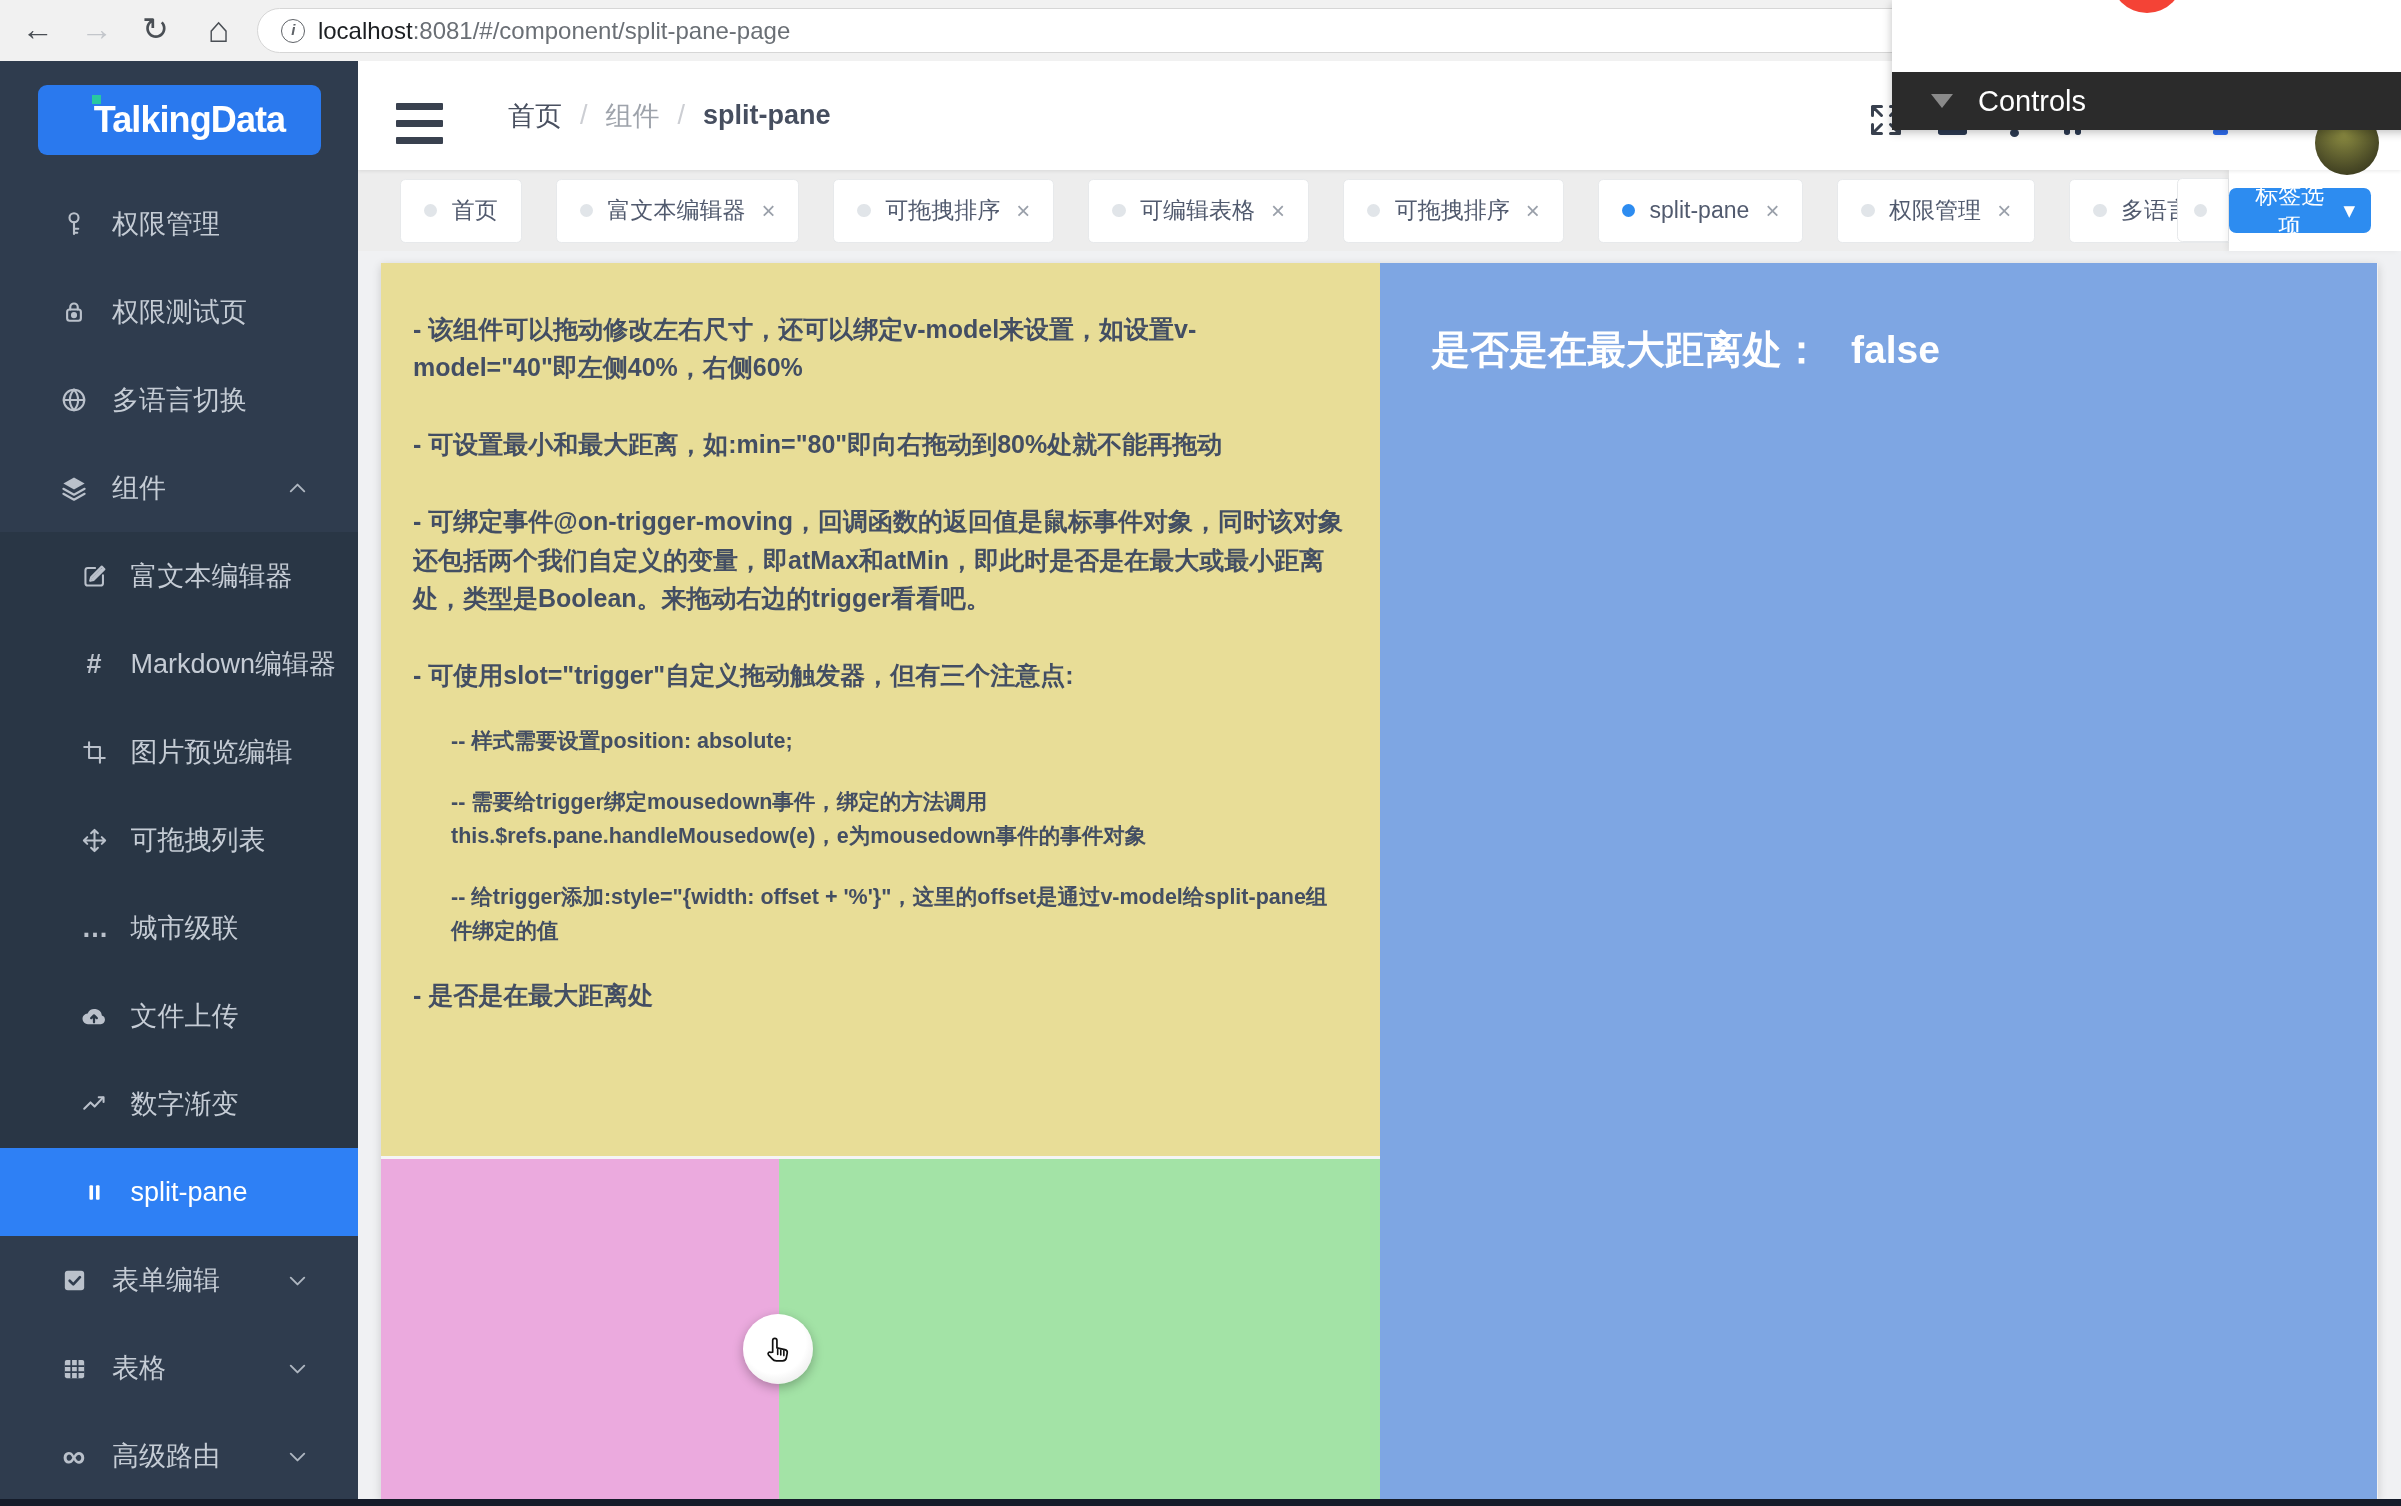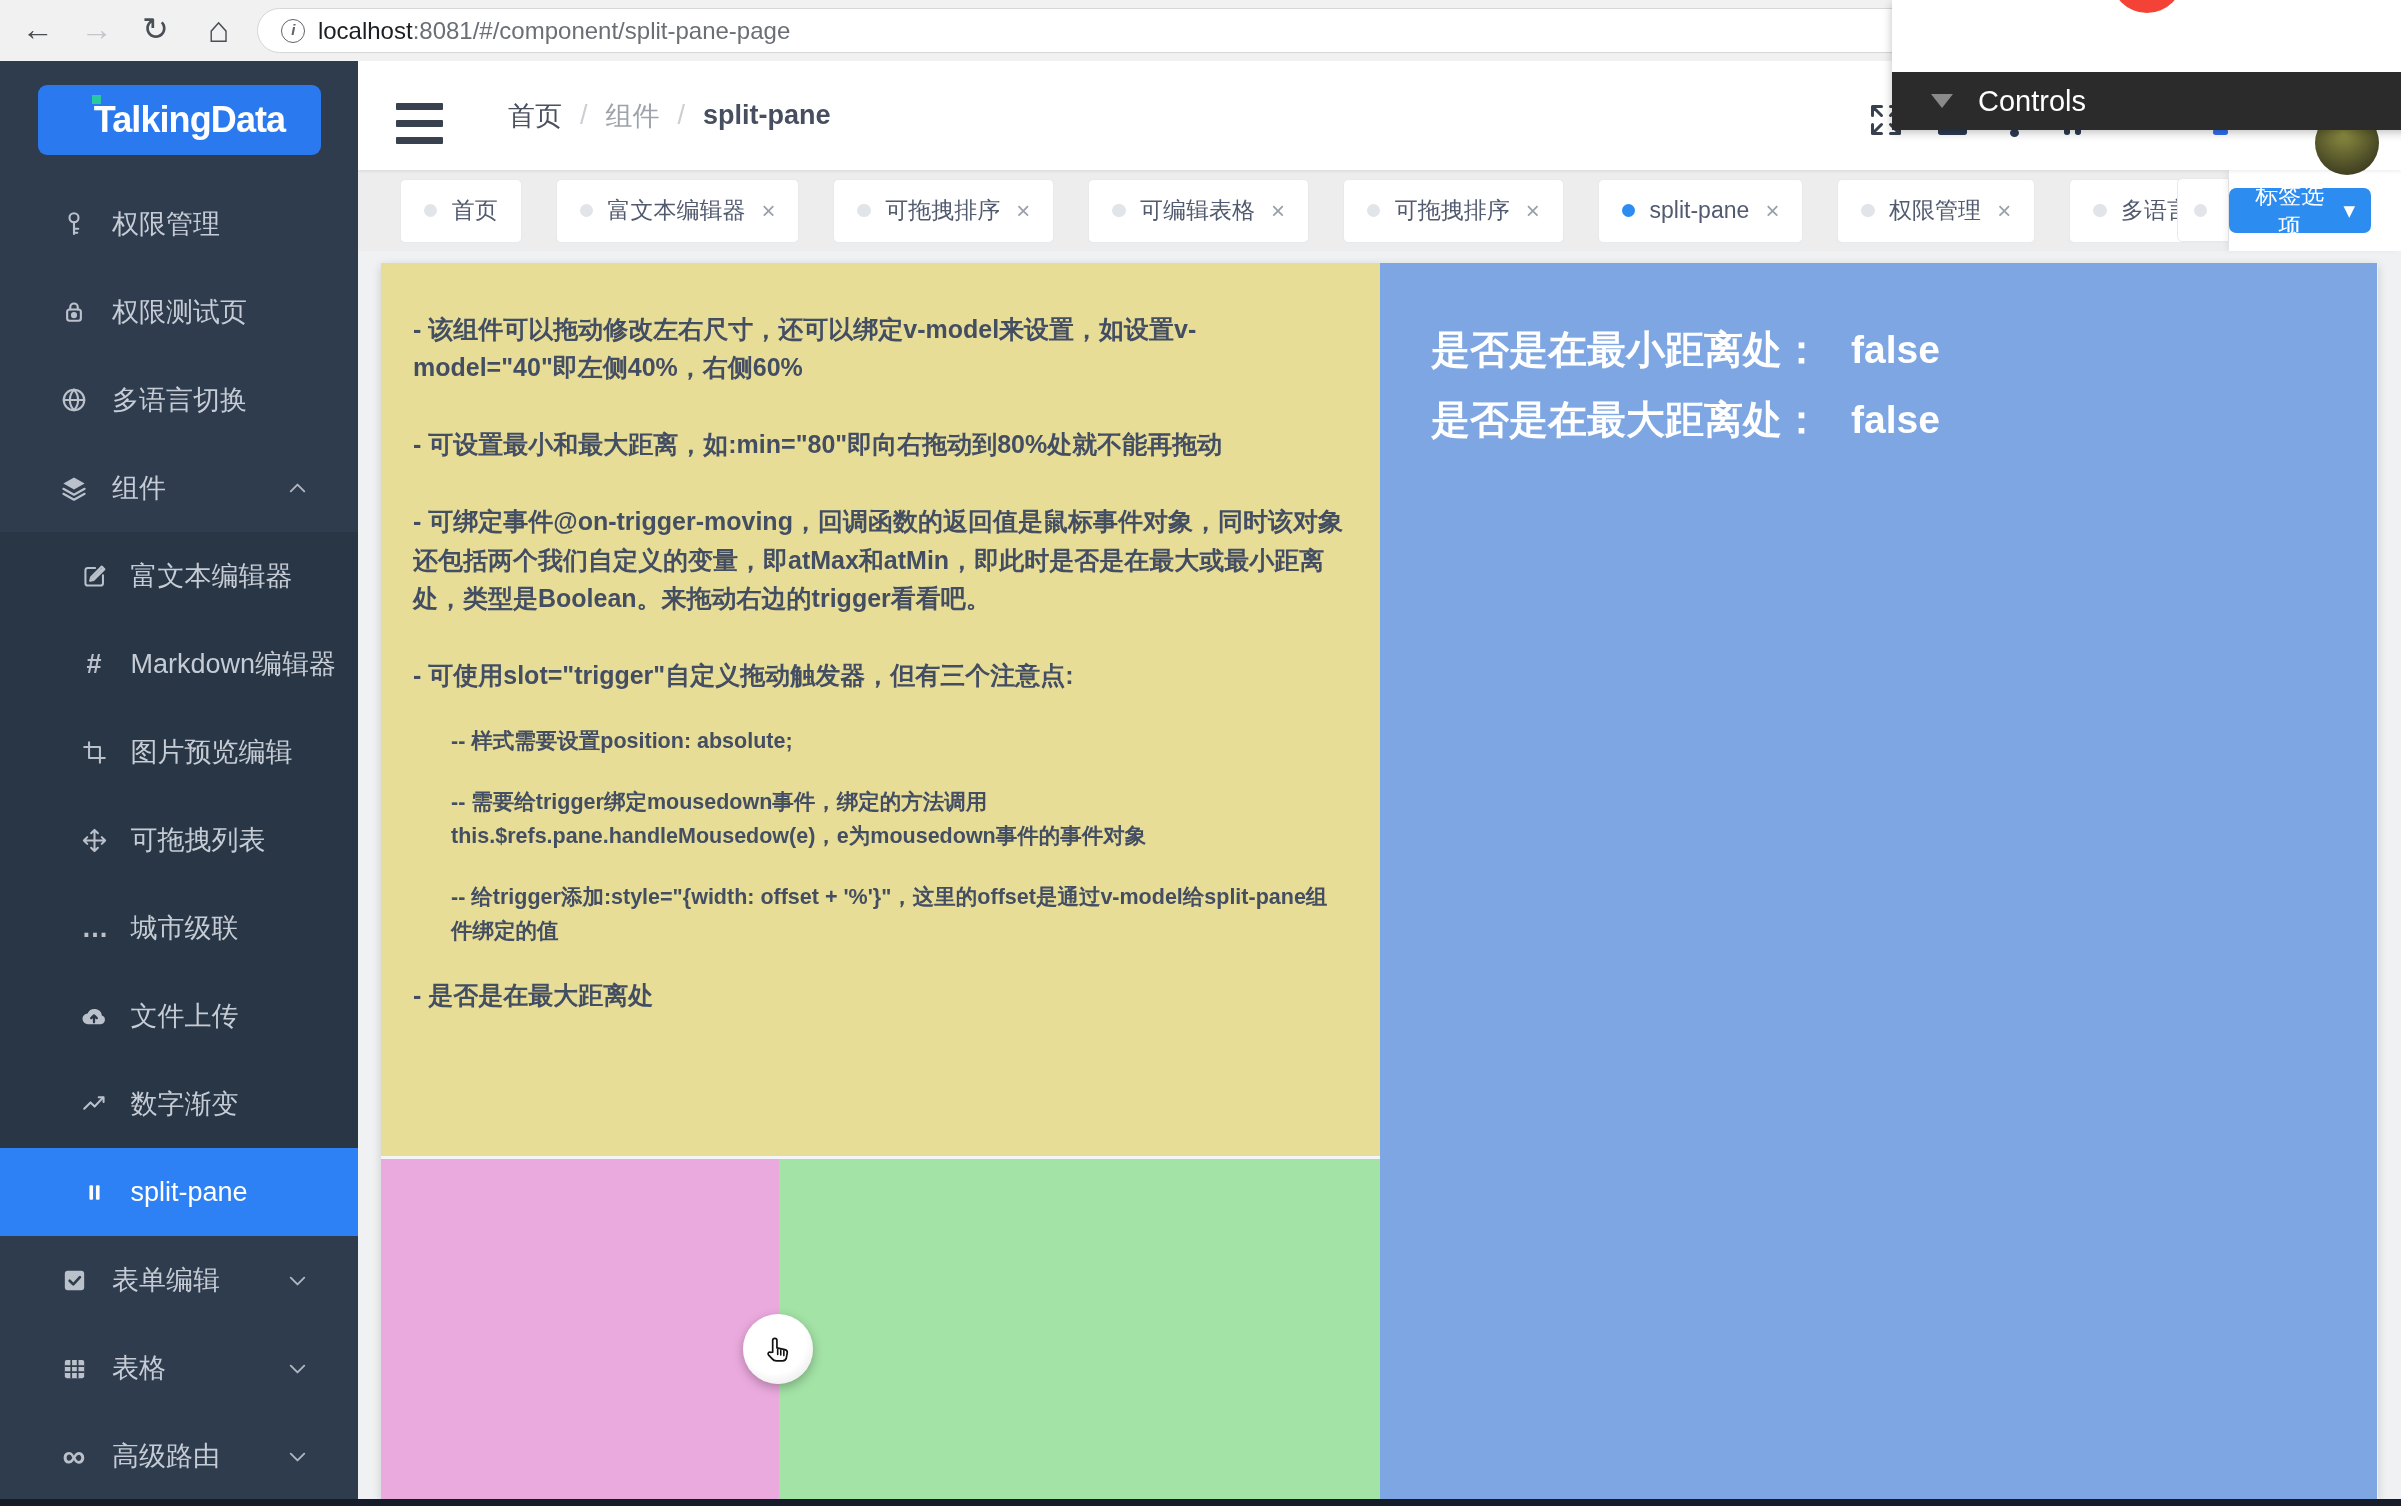--- a/index.html
+++ b/index.html
@@ -348,23 +348,20 @@
         <div class="sub">-- 给trigger添加:style="{width: offset + '%'}"，这里的offset是通过v-model给split-pane组件绑定的值</div>
         <p>- 是否是在最大距离处</p>
       </div>
 
       <div class="gap-h"></div>
       <div class="pane-pink"></div>
       <div class="pane-green"></div>
 
       <div class="pane-blue">
         <div class="status-line">
-          <span>是否是在最小距离处：</span><span class="val">false</span>
-        </div>
-        <div class="status-line">
           <span>是否是在最大距离处：</span><span class="val">false</span>
         </div>
       </div>
 
       <div class="handle">
         <svg width="34" height="34" viewBox="0 0 32 32">
           <path d="M11 19 V8 a2 2 0 0 1 4 0 v7 l7.5 1.6 c1.5 .3 2.4 1.5 2.2 3 l-.8 4.6 c-.3 1.8 -1.8 3 -3.6 3 h-5.8 c-1.5 0 -3 -.7 -3.9 -1.9 L7 21.5 c-1 -1.3 .4 -3.1 1.9 -2.4 Z" fill="#ffffff" stroke="#111" stroke-width="1.6" stroke-linejoin="round"></path>
           <path d="M15.7 16.4 v4.8 M18.6 16.9 v4.8 M21.5 17.4 v4.8" stroke="#111" stroke-width="1.5" fill="none" stroke-linecap="round"></path>
         </svg>
       </div>

